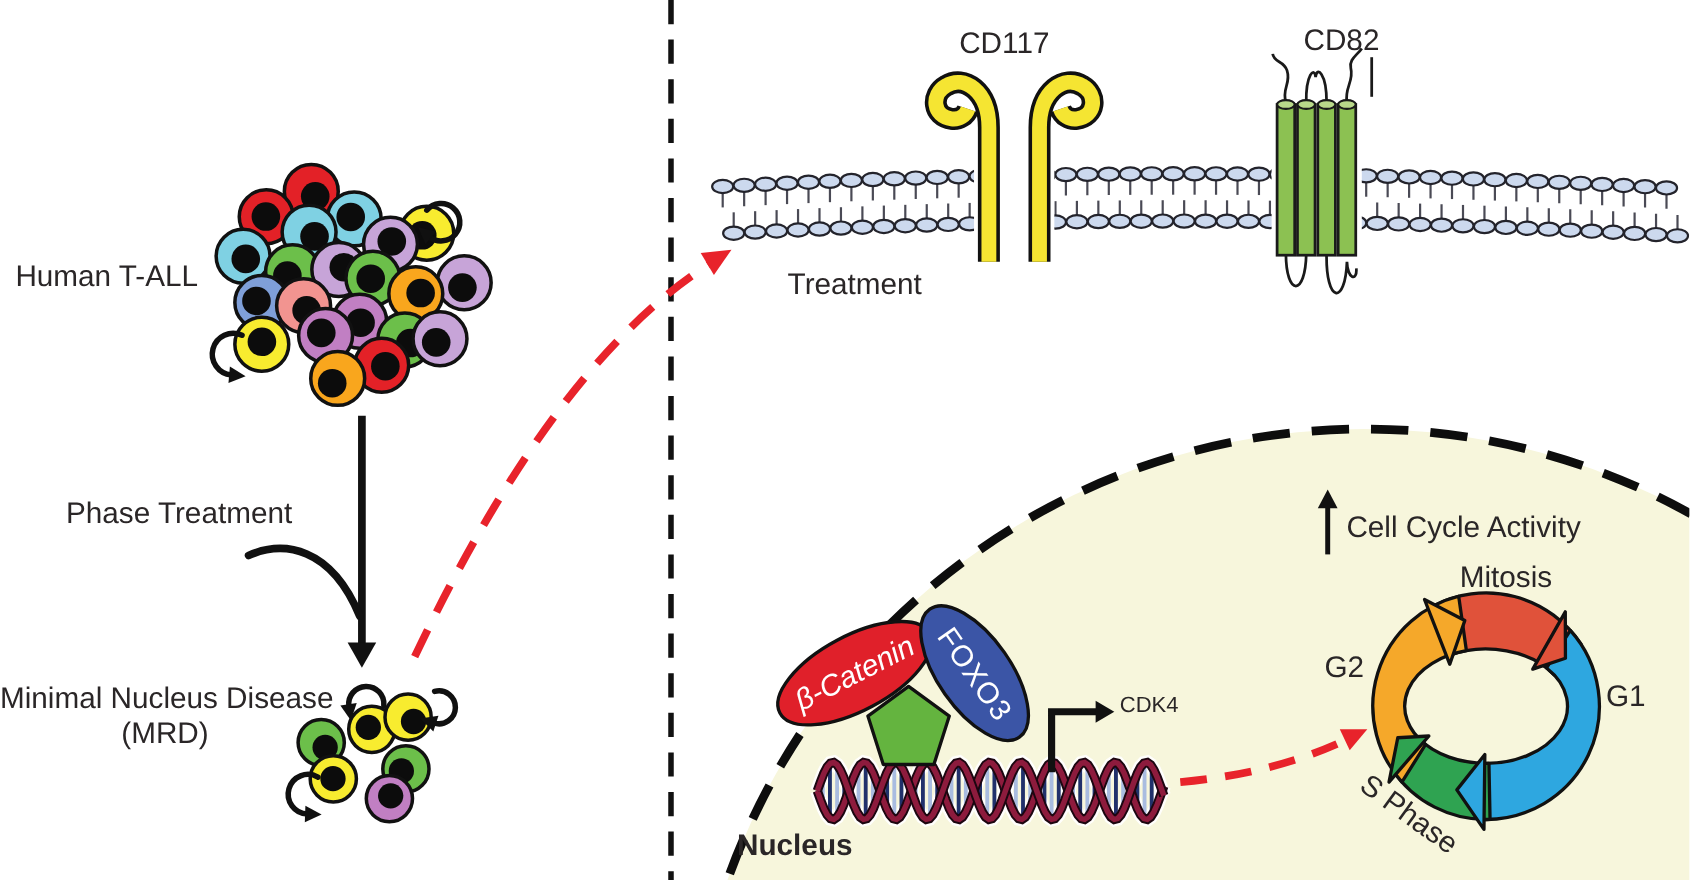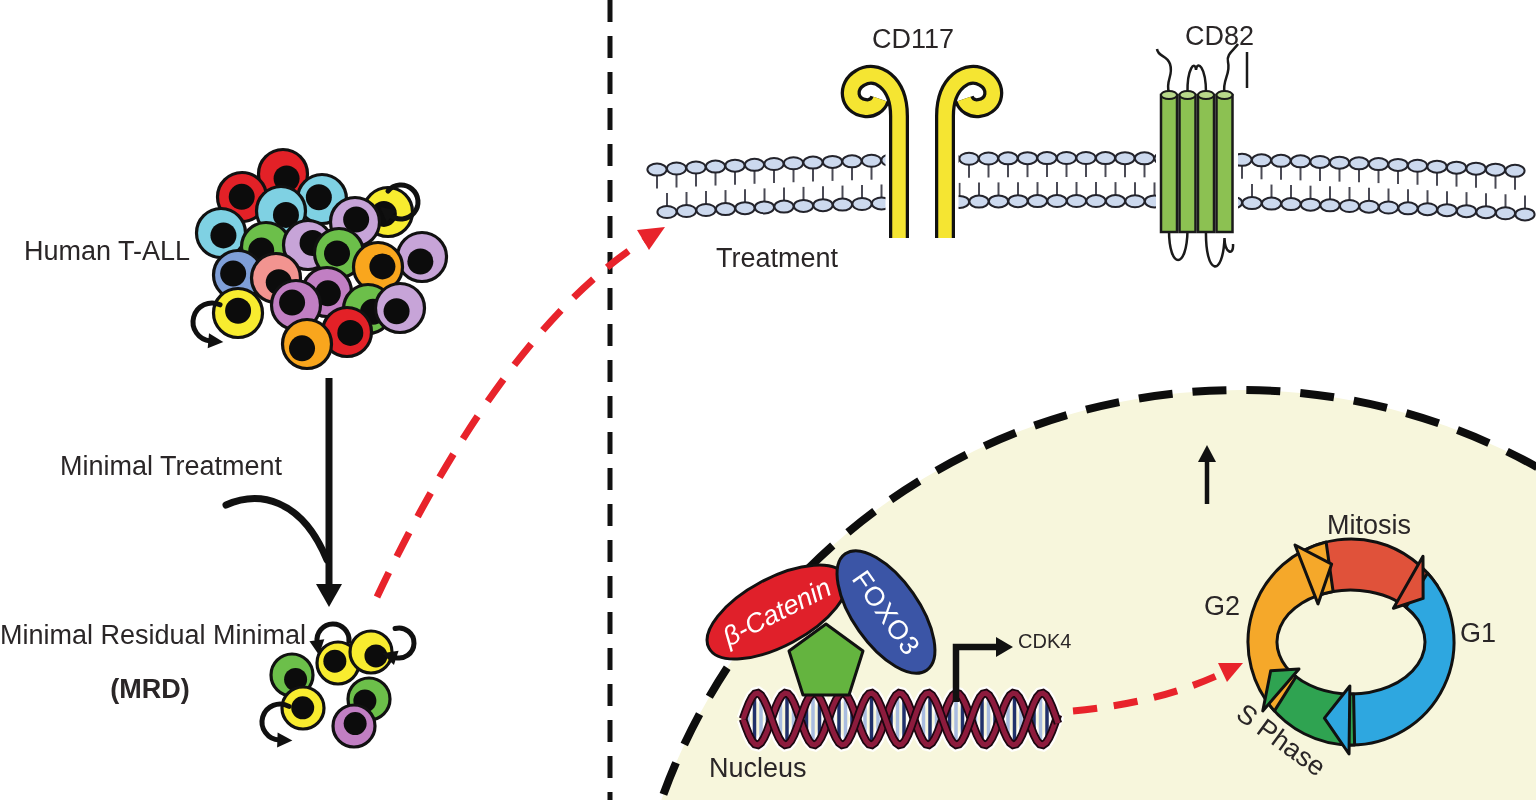--- a/index.html
+++ b/index.html
@@ -378,28 +378,29 @@
         <polygon points="223.29457196298716,342.06072391946276 207.69798342100356,348.22484801393597 209.00531956221843,333.2819275425598" fill="#101010"></polygon>
         <path d="M348.9391151694679,641.3944918839626 A16,16 0 1 0 317.15571090013486,642.226769615361" fill="none" stroke="#101010" stroke-width="5" stroke-linecap="round"></path>
         <polygon points="318.9649612126157,655.1002545090015 309.4503541826529,641.2900317350784 324.3043752137765,639.2024352206774" fill="#101010"></polygon>
         <path d="M395.11771432346217,628.5111126056639 A15,15 0 1 1 394.3647450843758,657.2658477444273" fill="none" stroke="#101010" stroke-width="5" stroke-linecap="round"></path>
         <polygon points="382.0010103725388,653.248626817553 398.5844855747782,650.7509578609636 393.94923065915395,665.0168056053908" fill="#101010"></polygon>
         <path d="M289,706.4115427318801 A18,18 0 1 0 279.371809059355,739.9890348863437" fill="none" stroke="#101010" stroke-width="5" stroke-linecap="round"></path>
         <polygon points="292.3638898106032,740.4427283434762 277.111281180048,747.4146670955819 277.6347736305856,732.4238046902955" fill="#101010"></polygon>
       </g>
 </svg>
 
-<div class="lbl" style="left:14px;top:236px;margin-left:10px;">Human T-ALL</div>
-<div class="lbl" style="left:60px;top:451px;">Minimal Treatment</div>
-<div class="lbl ctr" style="left:0px;top:620px;width:300px;">Minimal Residual Minimal</div>
-<div class="lbl ctr" style="left:0px;top:674px;width:300px;font-weight:bold;">(MRD)</div>
+<div class="lbl" style="left:14px;top:236px;">Human T-ALL</div>
+<div class="lbl" style="left:60px;top:451px;">Phase Treatment</div>
+<div class="lbl ctr" style="left:0px;top:620px;width:300px;">Minimal Nucleus Disease</div>
+<div class="lbl ctr" style="left:0px;top:651px;width:300px;">(MRD)</div>
 <div class="lbl" style="left:716px;top:243px;">Treatment</div>
 <div class="lbl ctr" style="left:858px;top:24px;width:110px;">CD117</div>
 <div class="lbl ctr" style="left:1158px;top:21px;width:96px;text-align:right;">CD82</div>
-<div class="lbl" style="left:709px;top:753px;">Nucleus</div>
+<div class="lbl" style="left:670px;top:753px;font-weight:bold;">Nucleus</div>
 <div class="lbl" style="left:1018px;top:630px;font-size:20px;">CDK4</div>
+<div class="lbl" style="left:1224px;top:464px;">Cell Cycle Activity</div>
 <div class="lbl ctr" style="left:1319px;top:510px;width:100px;">Mitosis</div>
 <div class="lbl" style="left:1204px;top:591px;text-align:center;">G2</div>
 <div class="lbl" style="left:1460px;top:618px;">G1</div>
 <div class="lbl ctr" style="left:1216px;top:725px;width:130px;transform:rotate(36deg);">S Phase</div>
 <div class="lbl ctr white" style="left:697px;top:597px;width:160px;transform:rotate(-27deg);font-style:italic;">β-Catenin</div>
 <div class="lbl ctr white" style="left:813px;top:598px;width:146px;transform:rotate(55deg);letter-spacing:1px;">FOXO3</div>
 </div>
 
 </body></html>

